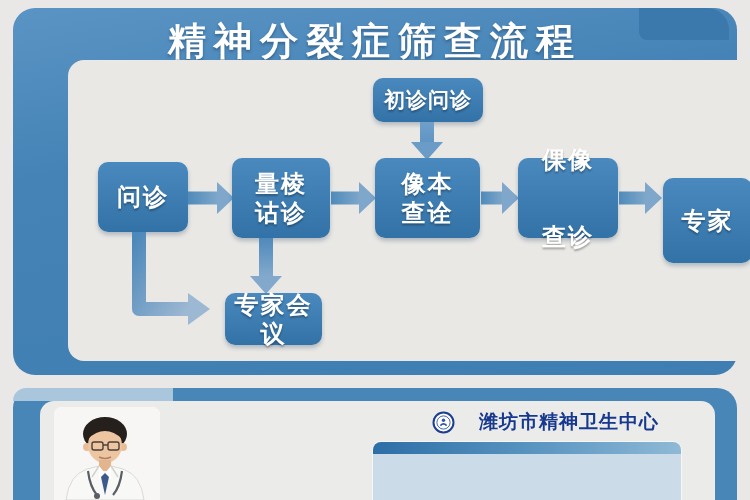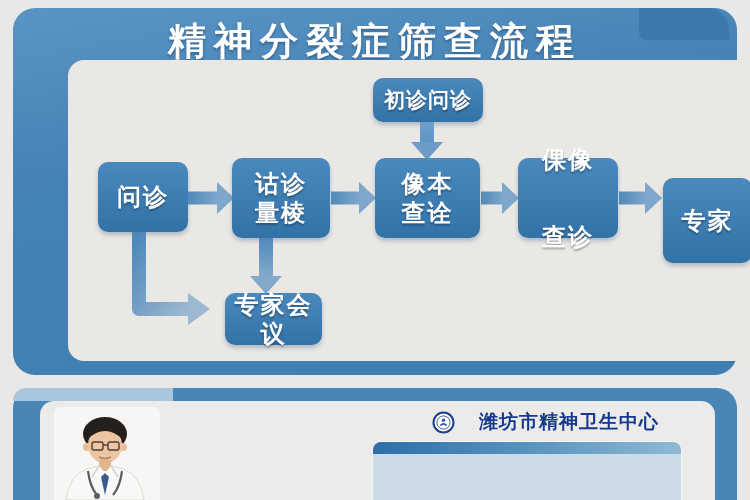--- a/index.html
+++ b/index.html
@@ -143,22 +143,22 @@
 
       <div class="fbox fbox-1">
         <div class="ln">问诊</div>
       </div>
       <div class="arrow-r ar-1">
         <div class="shaft"></div>
         <div class="tip"></div>
       </div>
 
       <div class="fbox fbox-2">
+        <div class="ln">量棱</div>
         <div class="ln">诂诊</div>
-        <div class="ln">量棱</div>
       </div>
       <div class="arrow-r ar-2">
         <div class="shaft"></div>
         <div class="tip"></div>
       </div>
 
       <div class="fbox fbox-3">
         <div class="ln">像本</div>
         <div class="ln">查诠</div>
       </div>

